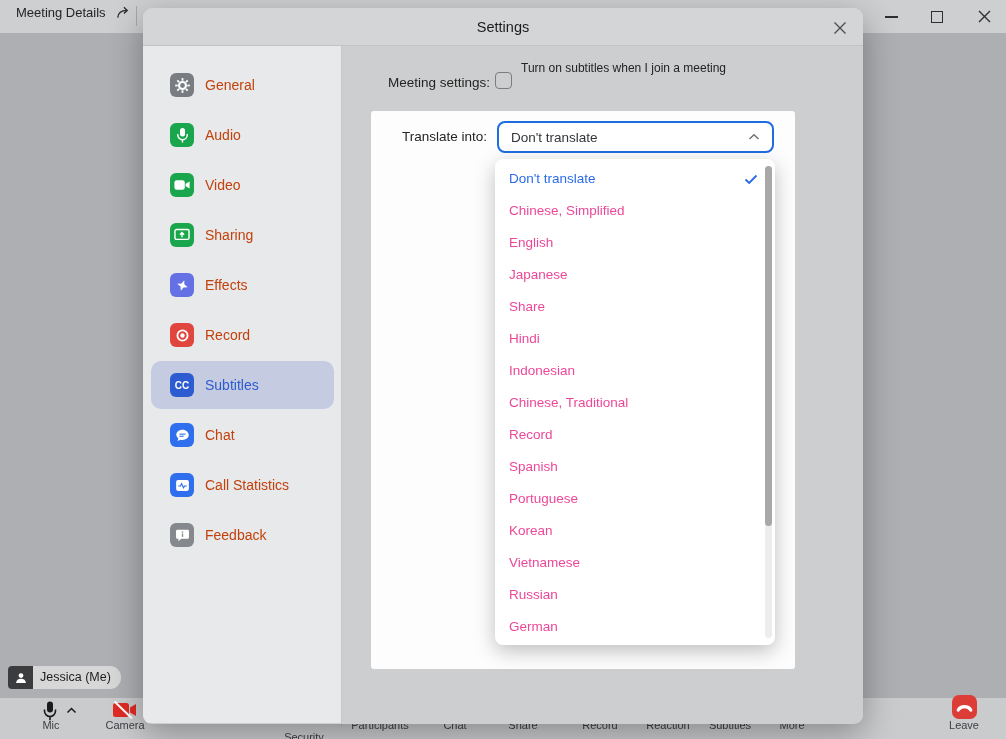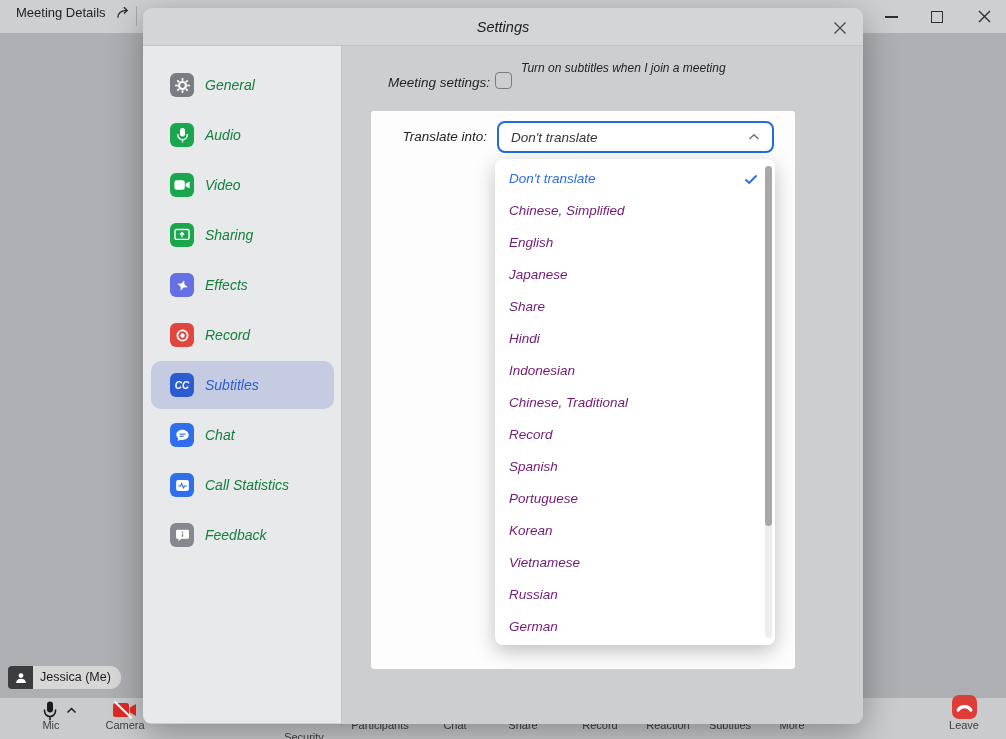--- a/index.html
+++ b/index.html
@@ -31,31 +31,31 @@
   .toolbar { position:absolute; left:0; top:698px; width:1006px; height:41px; background:#c9cbcd; z-index:4; }
   .tb-label { position:absolute; top:21px; transform:translateX(-50%); font-size:11px; color:#3e4144; white-space:nowrap; }
   .tb-divider { position:absolute; left:341px; top:4px; width:1px; height:24px; background:#b6b8ba; }
   .mic-icon { position:absolute; left:42px; top:2px; }
   .mic-caret { position:absolute; left:66px; top:9px; }
   .camera-icon { position:absolute; left:112px; top:3px; }
   .leave-btn-icon { position:absolute; left:952px; top:-3px; width:25px; height:24px; background:#dc3d36; border-radius:7px; display:flex; align-items:center; justify-content:center; }
 
   
   .dialog { position:absolute; left:143px; top:8px; width:720px; height:716px; background:#cdcecf;
-            border-radius:9px; box-shadow:0 10px 34px rgba(0,0,0,.32); z-index:20; overflow:hidden;font-style:italic; }
+            border-radius:9px; box-shadow:0 10px 34px rgba(0,0,0,.32); z-index:20; overflow:hidden; }
   .dlg-titlebar { position:relative; height:38px; background:#d4d5d6; border-bottom:1px solid #c2c3c4; }
   .dlg-title { text-align:center; line-height:38px; font-size:14.5px; color:#1c1c1c; }
   .dlg-close { position:absolute; right:12px; top:9px; width:22px; height:22px; display:flex; align-items:center; justify-content:center; }
   .dlg-body { display:flex; height:677px; }
 
   
   .sidebar { width:199px; background:#e8e9ea; border-right:1px solid #c6c7c8; padding-top:15px; }
   .side-item { width:183px; height:48px; margin:0 0 2px 8px; border-radius:10px; display:flex; align-items:center; padding-left:19px; gap:11px; cursor:default; }
   .side-item.selected { background:#c5cce2; }
-  .side-item .label { font-size:14px; color:#15803d; }
+  .side-item .label { font-size:14px; color:#c2410c; }
   .side-item.selected .label { color:#2d5ccd; }
   .side-ic { width:24px; height:24px; border-radius:6px; display:flex; align-items:center; justify-content:center; flex:0 0 24px; }
   .ic-gray1 { background:#797d81; } .ic-green { background:#1aa64d; } .ic-purple { background:#6470e4; }
   .ic-red { background:#e0463e; } .ic-blue { background:#2d5cd0; } .ic-blue2 { background:#2f6fed; } .ic-gray2 { background:#85888c; }
   .cc-glyph { font-size:10px; font-weight:bold; color:#fff; letter-spacing:0; }
 
   
   .content { position:relative; flex:1; background:#cdcecf; }
   .ms-label { position:absolute; left:0; top:29px; width:148px; text-align:right; font-size:13.5px; color:#242424; }
   .ms-checkbox { position:absolute; left:153px; top:26px; width:17px; height:17px; border:1.6px solid #7c7c7c; border-radius:4px; background:transparent; }
@@ -63,21 +63,21 @@
 
   .panel { position:absolute; left:29px; top:65px; width:424px; height:558px; background:#fdfdfd; border-radius:3px; }
   .tr-label { position:absolute; left:0; top:18px; width:116px; text-align:right; font-size:13.5px; color:#242424; }
   .tr-select { position:absolute; left:126px; top:10px; width:277px; height:32px; background:#fff; border:2px solid #1f6ce0; border-radius:8px;
                display:flex; align-items:center; padding:0 12px; cursor:default; }
   .tr-select .value { flex:1; font-size:13.5px; color:#333639; }
 
   
   .popup { position:absolute; left:153px; top:113px; width:280px; height:486px; background:#ffffff; border-radius:8px;
            box-shadow:0 6px 20px rgba(0,0,0,.25); padding-top:4px; z-index:8; }
-  .opt { position:relative; height:32px; line-height:32px; padding-left:14px; font-size:13.5px; color:#701a75; white-space:nowrap; cursor:default; }
+  .opt { position:relative; height:32px; line-height:32px; padding-left:14px; font-size:13.5px; color:#ec4899; white-space:nowrap; cursor:default; }
   .opt.selected { color:#2b6be8; }
   .opt .check { position:absolute; right:17px; top:11px; }
   .pop-scroll { position:absolute; right:3px; top:7px; width:7px; height:472px; background:#ededed; border-radius:4px; }
   .pop-thumb { position:absolute; left:0; top:0; width:7px; height:360px; background:#a8a8a8; border-radius:4px; }
 </style>
 </head>
 <body>
 
 <div class="topbar">
   <div class="meeting-details">

